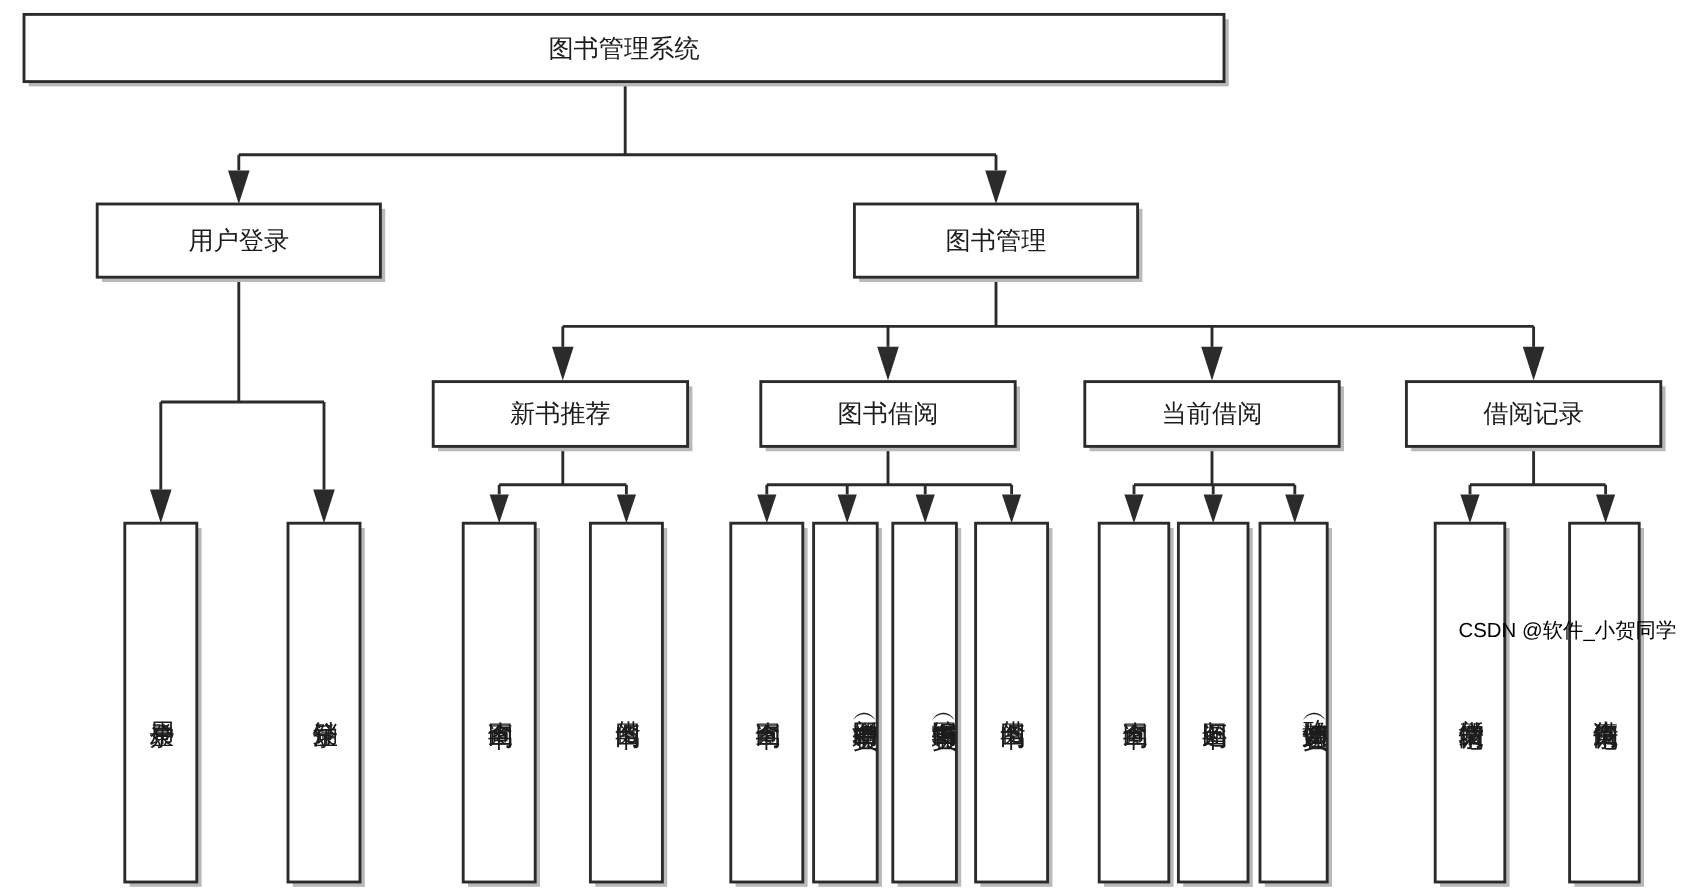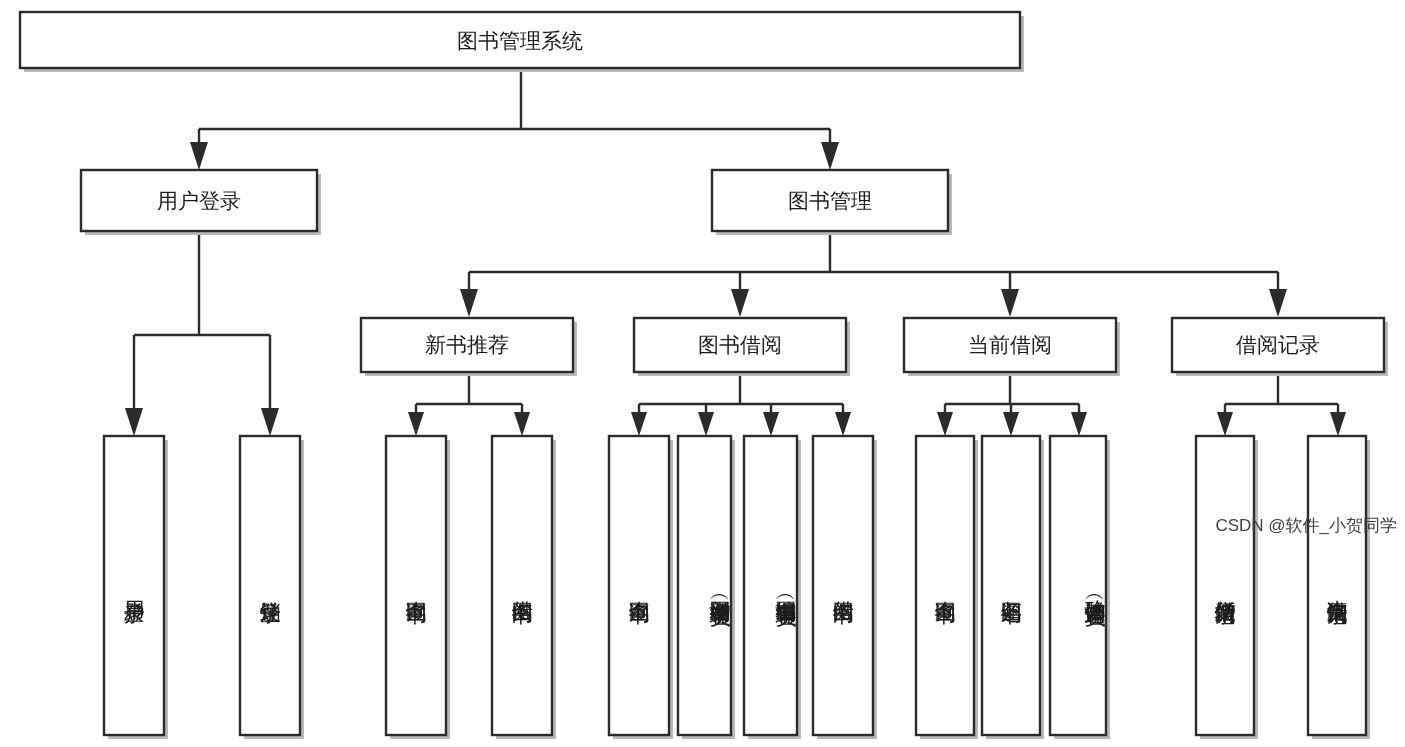--- a/index.html
+++ b/index.html
@@ -64,21 +64,21 @@
     justify-content: center;
     white-space: nowrap;
     pointer-events: none;
   }
   .watermark {
     position: absolute;
     right: 8px;
     bottom: 4px;
     font-family: "Liberation Sans", "DejaVu Sans", sans-serif;
     font-size: 17px;
-    color: #404040;
+    color: #000000;
     white-space: nowrap;
   }
 </style>
 </head>
 <body>
 
 <div id="diagram-root">
 
   <svg class="diagram-canvas" viewBox="0 0 1405 747">
 

